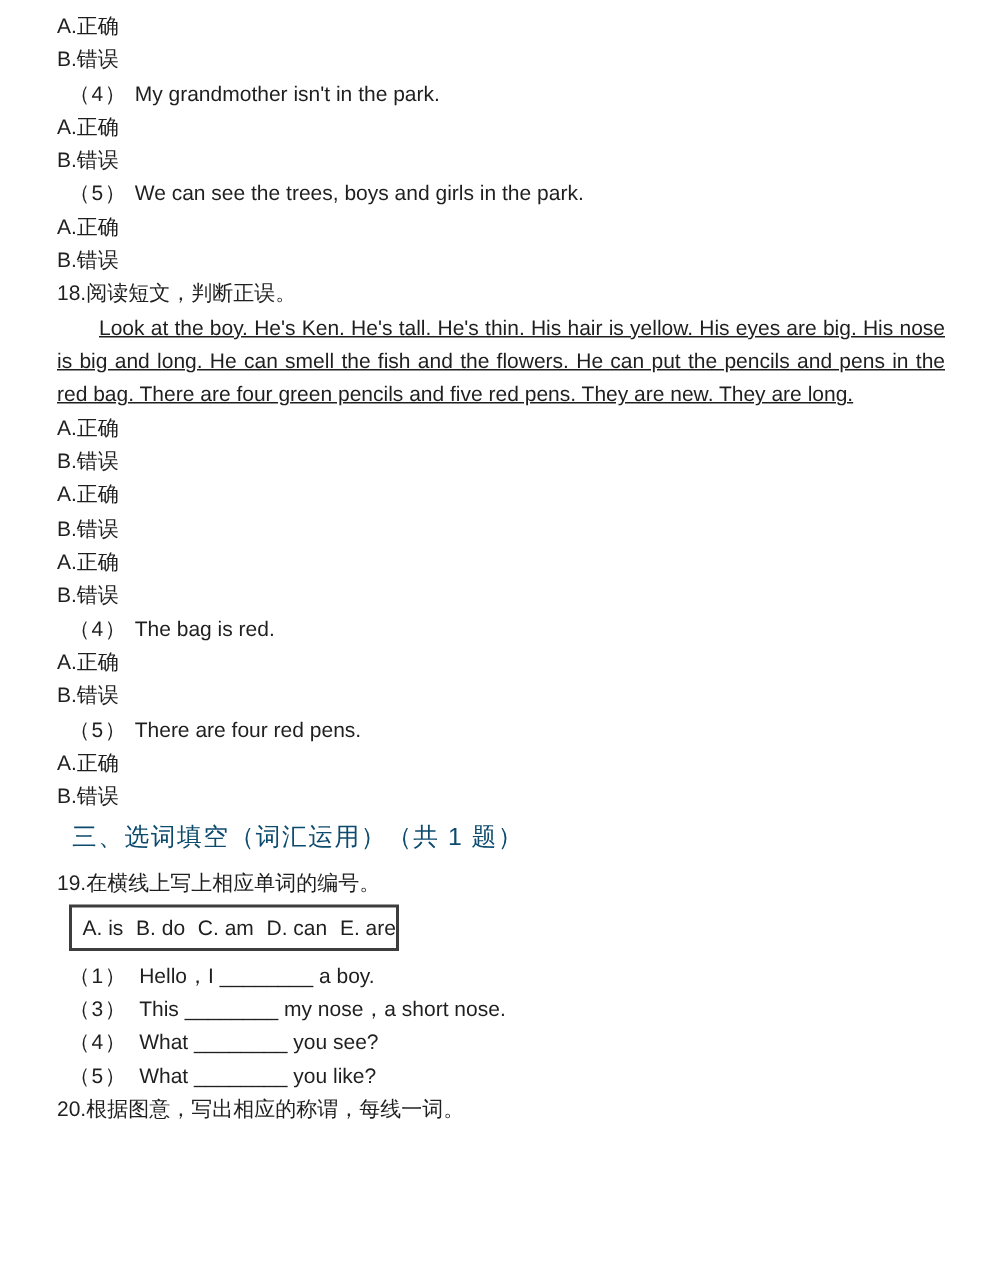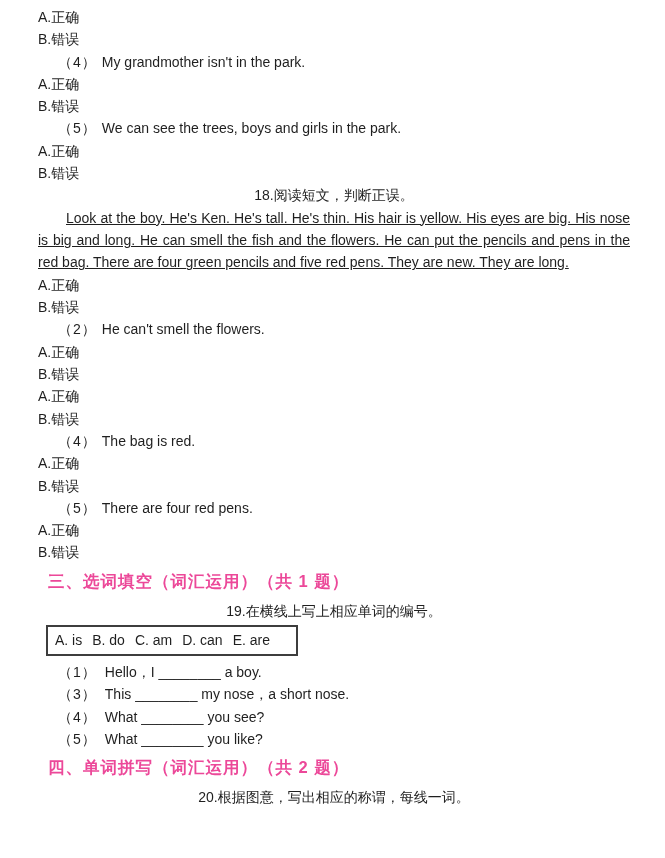--- a/index.html
+++ b/index.html
@@ -11,42 +11,42 @@
   body { height: 858px; overflow: hidden; }
   .doc {
     width: 665px;
     height: 858px;
     padding: 6px 35px 0 38px;
     color: #1f1f1f;
     font-size: 14px;
   }
   .line { line-height: 22.3px; white-space: nowrap; }
   .opt  { margin-left: 0; }
-  .q    { margin-left: 20px; }
+  .q    { margin-left: 8px; }
   .qn   { margin-right: 5px; letter-spacing: 1px; }
-  .inst { margin-left: 0; text-align: center; }
+  .inst { margin-left: 0; }
   .passage {
     line-height: 22.4px;
     text-align: justify;
     text-indent: 28px;
     white-space: normal;
     text-decoration: underline;
   }
   .sec {
     font-size: 16.5px;
-    font-weight: bold;
+    font-weight: normal;
     line-height: 24px;
     margin: 5px 0 7px 10px;
     letter-spacing: 1px;
-    color: #ec4899;
+    color: #0c4a6e;
   }
   .word-box {
-    width: 252px;
+    width: 220px;
     margin: 3px 0 5px 8px;
-    padding: 3px 26px 4px 7px;
+    padding: 3px 0 4px 7px;
     border: 2px solid #3d3d3d;
     display: flex;
     justify-content: space-between;
     line-height: 20px;
     white-space: nowrap;
   }
   .fill .qn { margin-right: 8px; }
 </style>
 </head>
 <body>
@@ -63,21 +63,20 @@
   <div class="line q"><span class="qn">（5）</span><span>We can see the trees, boys and girls in the park.</span></div>
   <div class="line opt">A.正确</div>
   <div class="line opt">B.错误</div>
 
   <div class="line inst">18.阅读短文，判断正误。</div>
   <div class="passage">Look at the boy. He's Ken. He's tall. He's thin. His hair is yellow. His eyes are big. His nose is big and long. He can smell the fish and the flowers. He can put the pencils and pens in the red bag. There are four green pencils and five red pens. They are new. They are long.</div>
 
   <div class="line opt">A.正确</div>
   <div class="line opt">B.错误</div>
 
-  <div class="line q"><span class="qn">（2）</span><span>He can't smell the flowers.</span></div>
   <div class="line opt">A.正确</div>
   <div class="line opt">B.错误</div>
 
   <div class="line opt">A.正确</div>
   <div class="line opt">B.错误</div>
 
   <div class="line q"><span class="qn">（4）</span><span>The bag is red.</span></div>
   <div class="line opt">A.正确</div>
   <div class="line opt">B.错误</div>
 
@@ -94,16 +93,15 @@
     <span>C. am</span>
     <span>D. can</span>
     <span>E. are</span>
   </div>
 
   <div class="line q fill"><span class="qn">（1）</span><span>Hello，I ________ a boy.</span></div>
   <div class="line q fill"><span class="qn">（3）</span><span>This ________ my nose，a short nose.</span></div>
   <div class="line q fill"><span class="qn">（4）</span><span>What ________ you see?</span></div>
   <div class="line q fill"><span class="qn">（5）</span><span>What ________ you like?</span></div>
 
-  <div class="sec">四、单词拼写（词汇运用）（共 2 题）</div>
   <div class="line inst">20.根据图意，写出相应的称谓，每线一词。</div>
 
 </div>
 
 </body></html>

